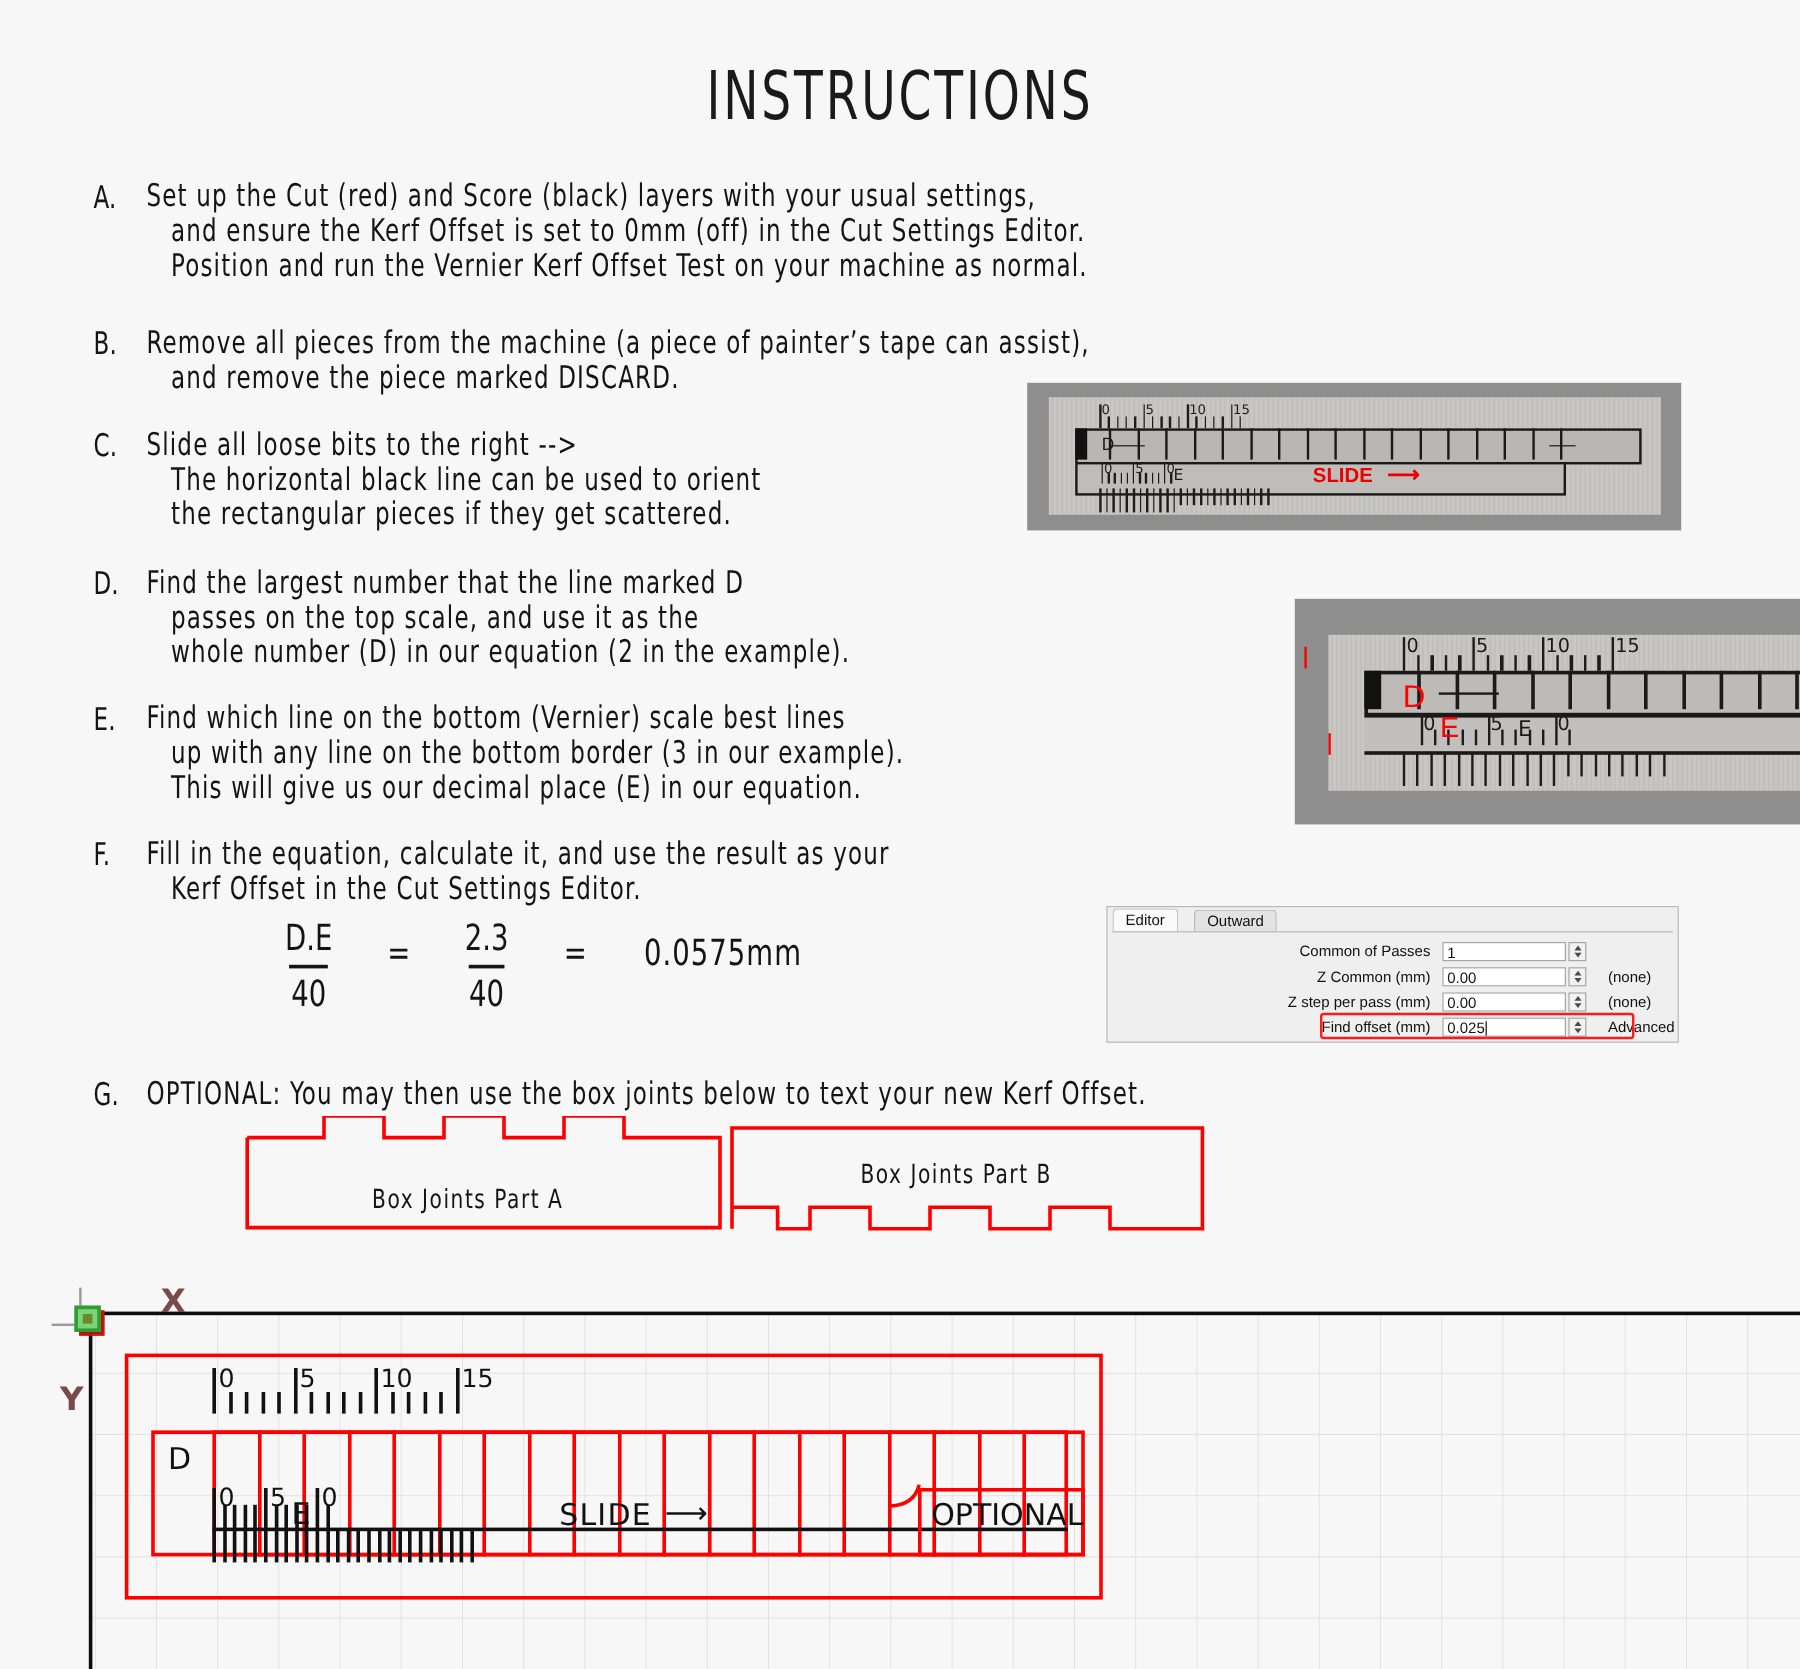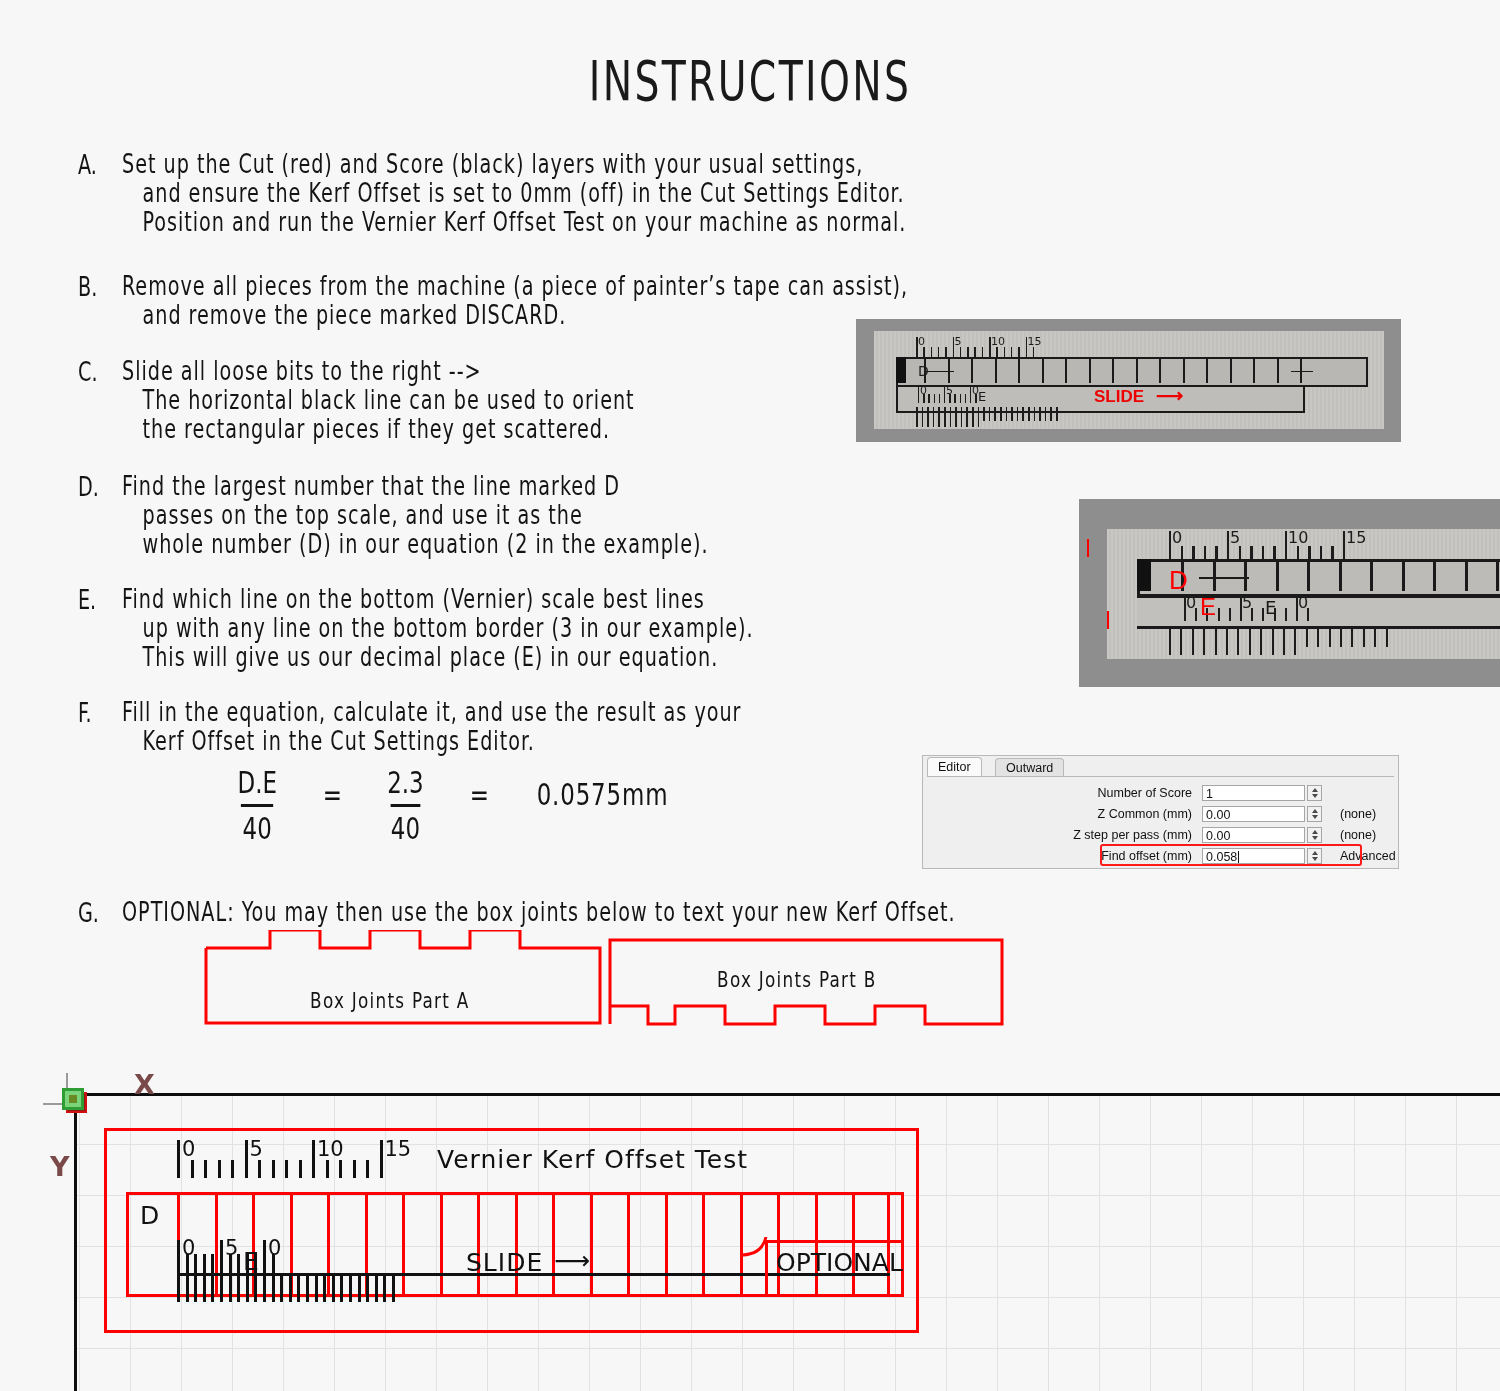--- a/index.html
+++ b/index.html
@@ -380,39 +380,39 @@
   <span class="res">0.0575mm</span>
 </div>
 
 <div id="dlg">
   <div class="tabs">
     <div class="tab on" style="left:4px;">Editor</div>
     <div class="tab" style="left:72px;">Outward</div>
   </div>
   <div class="panel">
     <div class="drow" style="top:8px;">
-      <span class="cap">Number of Score</span>
+      <span class="cap">Common of Passes</span>
       <span class="inp">1</span>
       <span class="spin"></span>
     </div>
     <div class="drow" style="top:29px;">
       <span class="cap">Z Common (mm)</span>
       <span class="inp">0.00</span>
       <span class="spin"></span>
       <span class="note">(none)</span>
     </div>
     <div class="drow" style="top:50px;">
       <span class="cap">Z step per pass (mm)</span>
       <span class="inp">0.00</span>
       <span class="spin"></span>
       <span class="note">(none)</span>
     </div>
     <div class="drow" style="top:71px;">
       <span class="cap">Find offset (mm)</span>
-      <span class="inp"><span>0.058</span><span class="caret"></span></span>
+      <span class="inp"><span>0.025</span><span class="caret"></span></span>
       <span class="spin"></span>
       <span class="note">Advanced</span>
     </div>
   </div>
   <div id="kerfhl"></div>
 </div>
 
 <div id="joints">
   <svg width="1500" height="110" style="position:absolute;left:0;top:0;">
     <polyline fill="none" stroke="#ff0000" stroke-width="3" points="206,18 206,93 600,93 600,18 520,18 520,0 470,0 470,18 420,18 420,0 370,0 370,18 320,18 320,0 270,0 270,18 206,18"></polyline>
@@ -432,21 +432,20 @@
     <div class="sh"></div>
     <div class="gr"></div>
   </div>
   <div class="axlbl" style="left:134px;top:1px;">X</div>
   <div class="axlbl" style="left:50px;top:83px;">Y</div>
 
   <div class="abs" id="drawing" style="left:104px;top:60px;width:815px;height:205px;">
 
     <div class="rline" style="left:0;top:0;width:815px;height:205px;background:none;border:3px solid #ff0000;box-sizing:border-box;"></div>
 
-    <div class="wtxt" style="left:333px;top:17px;font-size:25px;letter-spacing:1px;">Vernier Kerf Offset Test</div>
 
     <div class="abs" id="wsTopScale" style="left:73px;top:12px;">
         <div class="abs" style="left: 0px; width: 3px; height: 38px; top: 0px; background: rgb(17, 17, 17);"></div>
         <div class="abs" style="left: 13.5px; width: 3px; height: 18px; top: 20px; background: rgb(17, 17, 17);"></div>
         <div class="abs" style="left: 27px; width: 3px; height: 18px; top: 20px; background: rgb(17, 17, 17);"></div>
         <div class="abs" style="left: 40.5px; width: 3px; height: 18px; top: 20px; background: rgb(17, 17, 17);"></div>
         <div class="abs" style="left: 54px; width: 3px; height: 18px; top: 20px; background: rgb(17, 17, 17);"></div>
         <div class="abs" style="left: 67.5px; width: 3px; height: 38px; top: 0px; background: rgb(17, 17, 17);"></div>
         <div class="abs" style="left: 81px; width: 3px; height: 18px; top: 20px; background: rgb(17, 17, 17);"></div>
         <div class="abs" style="left: 94.5px; width: 3px; height: 18px; top: 20px; background: rgb(17, 17, 17);"></div>

